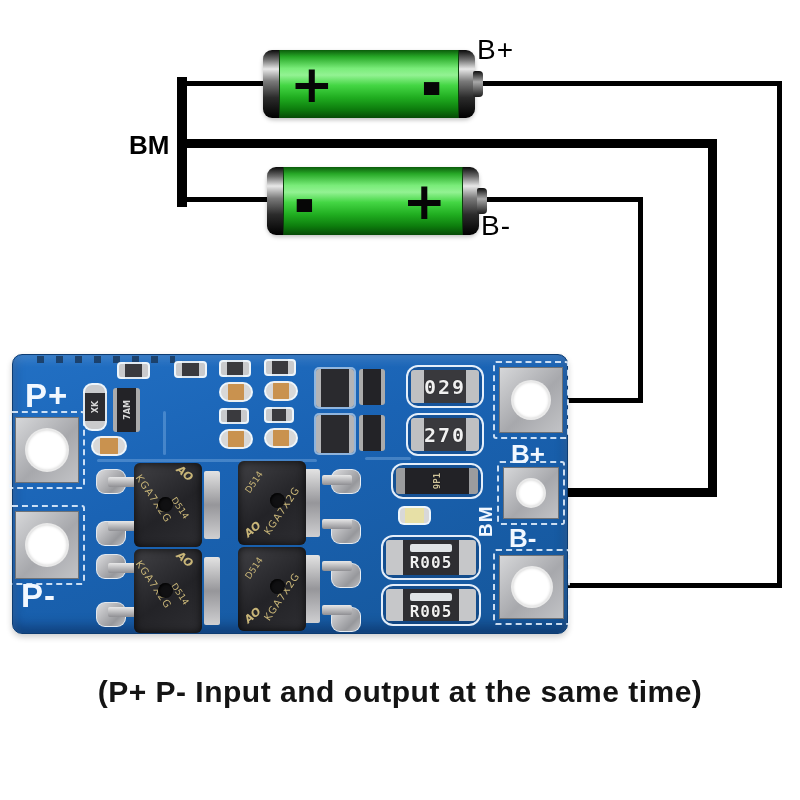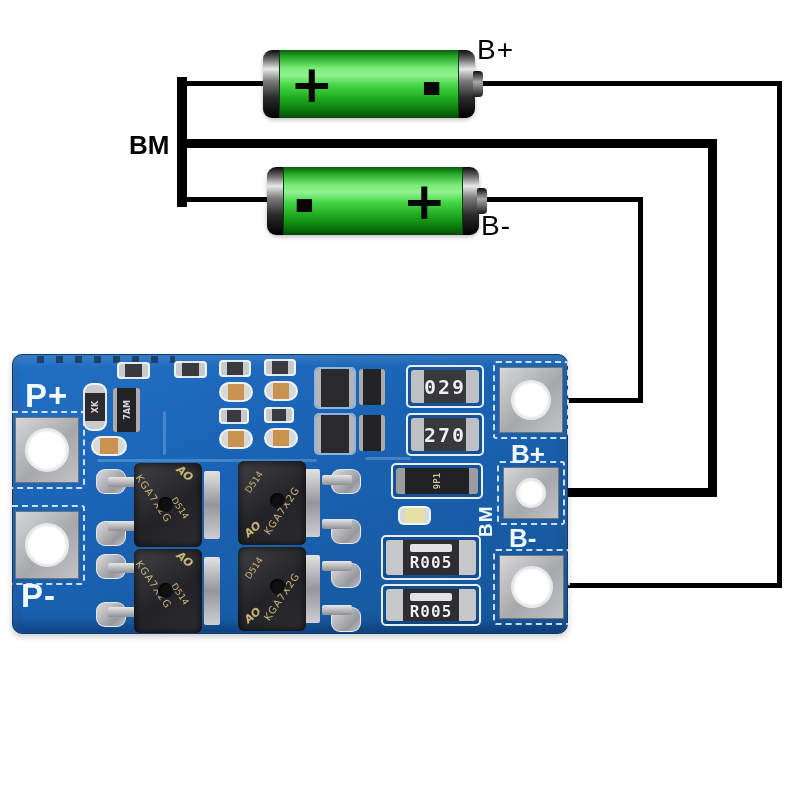--- a/index.html
+++ b/index.html
@@ -60,21 +60,21 @@
   .part-cap{border-radius:10px;background:linear-gradient(90deg,#d8d8d8 0 7px,#c9924f 7px calc(100% - 7px),#d8d8d8 calc(100% - 7px));}
   .part-resv{border-radius:9px;background:linear-gradient(180deg,#c9cacc 0 8px,#2c2c30 8px calc(100% - 8px),#c9cacc calc(100% - 8px));}
   .part-sot{border:none;border-radius:3px;background:linear-gradient(90deg,#ababab 0 4px,#232327 4px calc(100% - 4px),#ababab calc(100% - 4px));}
   .part-ic{border:none;border-radius:3px;background:linear-gradient(90deg,#b4b4b6 0 5px,#2a2a2e 5px calc(100% - 5px),#b4b4b6 calc(100% - 5px));box-shadow:0 0 0 2px rgba(240,248,255,.55);}
   .part-spad{border:1.5px solid rgba(240,248,255,.8);border-radius:9px;
              background:linear-gradient(135deg,#dddddf,#97989c 70%,#c0c1c4);}
   .part-led{border-radius:6px;background:linear-gradient(90deg,#d8d8d8 0 5px,#e7e0a6 5px calc(100% - 5px),#d8d8d8 calc(100% - 5px));}
   .part-label{position:absolute;inset:0;display:flex;align-items:center;justify-content:center;
               font:bold 8px "DejaVu Sans",sans-serif;color:#d8d8d8;transform:rotate(-90deg);}
 
-  .mbox{position:absolute;border:2px solid rgba(240,248,255,.95);border-radius:5px;background:rgba(10,40,80,.25);}
+  .mbox{position:absolute;border:2px solid rgba(240,248,255,.95);border-radius:12px;background:rgba(10,40,80,.25);}
   .mbox-inner{position:absolute;inset:3px;border-radius:3px;display:flex;align-items:center;justify-content:center;
               background:linear-gradient(90deg,#bfc0c2 0 13px,#39393d 13px calc(100% - 13px),#bfc0c2 calc(100% - 13px));}
   .mbox-inner .code{font-family:"DejaVu Sans Mono",monospace;font-weight:bold;font-size:20px;
                     color:#f0f0f0;letter-spacing:2px;text-shadow:0 0 1px #000;}
   .shunt .mbox-inner{background:linear-gradient(90deg,#c6c7c9 0 17px,#2e2e32 17px calc(100% - 17px),#c6c7c9 calc(100% - 17px));
                      flex-direction:column;justify-content:flex-start;}
   .shunt .stripe{margin-top:4px;width:46%;height:8px;border-radius:2px;background:#dfe3e6;}
   .shunt .code{font-size:16px;letter-spacing:1px;margin-top:1px;}
   .diode .mbox-inner{background:linear-gradient(90deg,#9b9c9e 0 9px,#222226 9px calc(100% - 9px),#9b9c9e calc(100% - 9px));}
   .diode .code{font-size:9px;color:#cfc39a;transform:rotate(-90deg);letter-spacing:0;}
@@ -270,13 +270,14 @@
         <span class="mos-text mos-l2" style="left:4px;top:16px;transform:rotate(-56deg);">D514</span>
         <span class="mos-text mos-l1" style="left:16px;top:44px;transform:rotate(-56deg);">KGA7X2G</span>
         <span class="mos-text mos-logo" style="left:6px;top:62px;transform:rotate(-40deg);">AO</span>
         <span class="mos-dot" style="left:32px;top:32px;"></span>
       </div>
       <div class="mos-lead" style="left:84px;top:14px;"></div>
       <div class="mos-lead" style="left:84px;top:58px;"></div>
     </div>
   </div>
 
+  <div class="caption">(P+ P- Input and output at the same time)</div>
 </div>
 
 </body></html>

